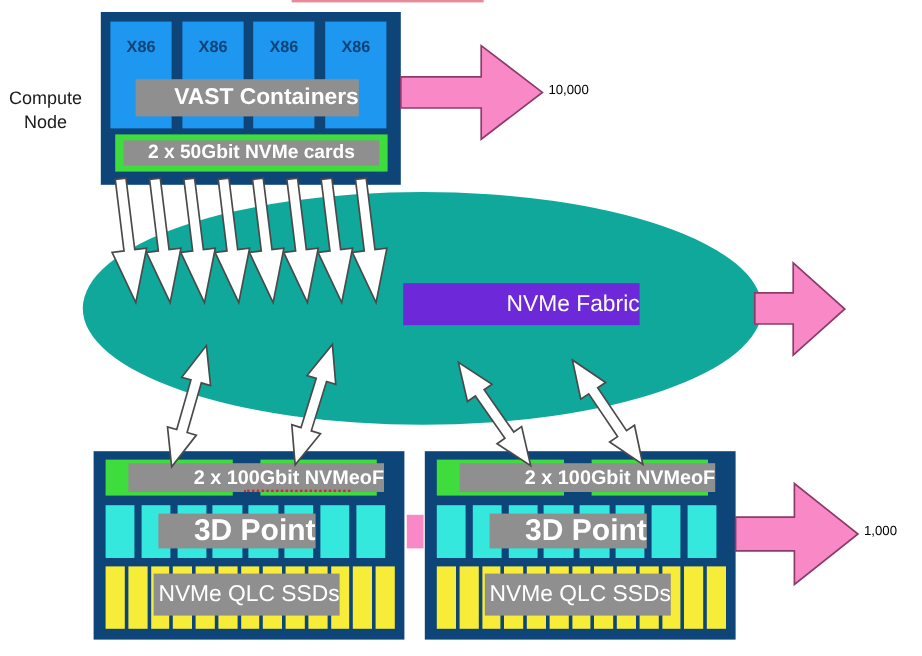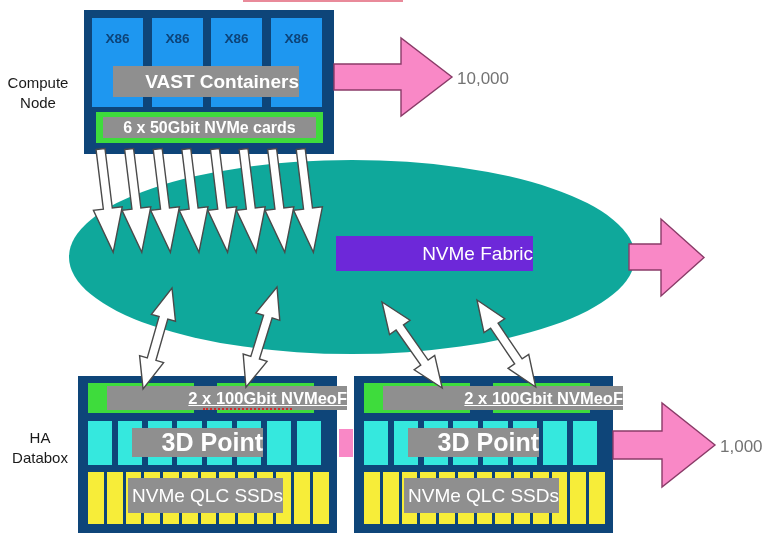--- a/index.html
+++ b/index.html
@@ -2,21 +2,21 @@
 <html><head>
 <meta charset="utf-8">
 <style>
   html,body{margin:0;padding:0;background:#fff;font-family:"Liberation Sans",sans-serif;}
   #stage{position:relative;width:768px;height:547px;background:#fff;overflow:hidden;}
 
   .side-label{position:absolute;text-align:center;font-size:15px;line-height:1.35;color:#1a1a1a;}
   #lbl-compute{left:3px;top:29px;width:70px;margin-top:44px;}
   #lbl-ha{left:5px;top:428px;width:70px;}
 
-  .num-label{position:absolute;font-size:17px;color:#737373;}
+  .num-label{position:absolute;font-size:11px;color:#000000;}
   #num-top{left:457px;top:69px;}
   #num-bottom{left:720px;top:437px;text-align:right;}
 
   .navy-box{position:absolute;background:#0E4579;}
   #compute-box{left:84px;top:10px;width:250px;height:144px;}
   .cpu{position:absolute;top:8px;width:51px;height:89px;background:#1E97F0;text-align:center;
        padding-top:13px;box-sizing:border-box;font-weight:bold;font-size:13.5px;color:#0D4377;}
 
   .gray-label{position:absolute;background:#8F8F8F;color:#fff;text-align:right;}
   #vast-label{left:29px;top:56px;width:186px;height:31px;font-weight:bold;font-size:19px;line-height:31px;}
@@ -27,21 +27,21 @@
 
   #fabric-ellipse{position:absolute;left:69px;top:160px;width:566px;height:194px;border-radius:50%;background:#0FA89B;}
   #fabric-label{left:336px;top:236px;width:197px;height:35px;background:#6d28d9;font-size:19px;line-height:35px;}
 
   .databox{width:259px;height:157px;top:376px;}
   #databox-left{left:78px;}
   #databox-right{left:354px;}
   .green-seg{position:absolute;top:7px;height:30px;background:#3EDC3C;}
   .green-seg.a{left:10px;width:106px;}
   .green-seg.b{left:139px;width:97px;}
-  .nic-label{left:29px;top:10px;width:240px;height:24px;font-weight:bold;font-size:16.5px;line-height:24px;text-decoration:underline;}
+  .nic-label{left:29px;top:10px;width:213px;height:24px;font-weight:bold;font-size:16.5px;line-height:24px;}
   .spell-underline{position:absolute;left:125px;top:29px;width:89px;height:3px;border-bottom:2px dotted #d22a2a;}
   .slot-row{position:absolute;display:flex;}
   .cyan-row{left:10px;top:45px;width:233px;height:44px;gap:5.5px;}
   .cyan-row .slot{flex:1 1 0;background:#35E8DE;}
   .yellow-row{left:10px;top:96px;width:241px;height:52px;gap:3px;}
   .yellow-row .slot{flex:1 1 0;background:#F7ED39;}
   .point-label{left:54px;top:52px;width:131px;height:29px;font-weight:bold;font-size:25px;line-height:29px;}
   .ssd-label{left:50px;top:102px;width:155px;height:35px;font-weight:normal;font-size:19px;line-height:35px;}
 
   #interconnect{position:absolute;left:339px;top:429px;width:14px;height:28px;background:#F988C6;}
@@ -53,33 +53,32 @@
   #top-artifact{position:absolute;left:243px;top:0;width:160px;height:2px;background:#e98a9a;}
 </style>
 </head>
 <body>
 
 <div id="stage">
 
   <div id="top-artifact"></div>
 
   <div class="side-label" id="lbl-compute">Compute Node</div>
-  <div class="side-label" id="lbl-ha">HA Databox</div>
 
   <div id="fabric-ellipse"></div>
   <div class="gray-label" id="fabric-label">NVMe Fabric</div>
 
   <div class="navy-box" id="compute-box">
     <div class="cpu" style="left:8px">X86</div>
     <div class="cpu" style="left:68px">X86</div>
     <div class="cpu" style="left:127px">X86</div>
     <div class="cpu" style="left:187px">X86</div>
     <div class="gray-label" id="vast-label">VAST Containers</div>
     <div class="green-bar" id="compute-nic">
-      <div class="inner">6 x 50Gbit NVMe cards</div>
+      <div class="inner">2 x 50Gbit NVMe cards</div>
     </div>
   </div>
 
   <div class="navy-box databox" id="databox-left">
     <div class="green-seg a"></div>
     <div class="green-seg b"></div>
     <div class="gray-label nic-label">2 x 100Gbit NVMeoF</div>
     <div class="spell-underline"></div>
     <div class="slot-row cyan-row">
         <div class="slot"></div>

